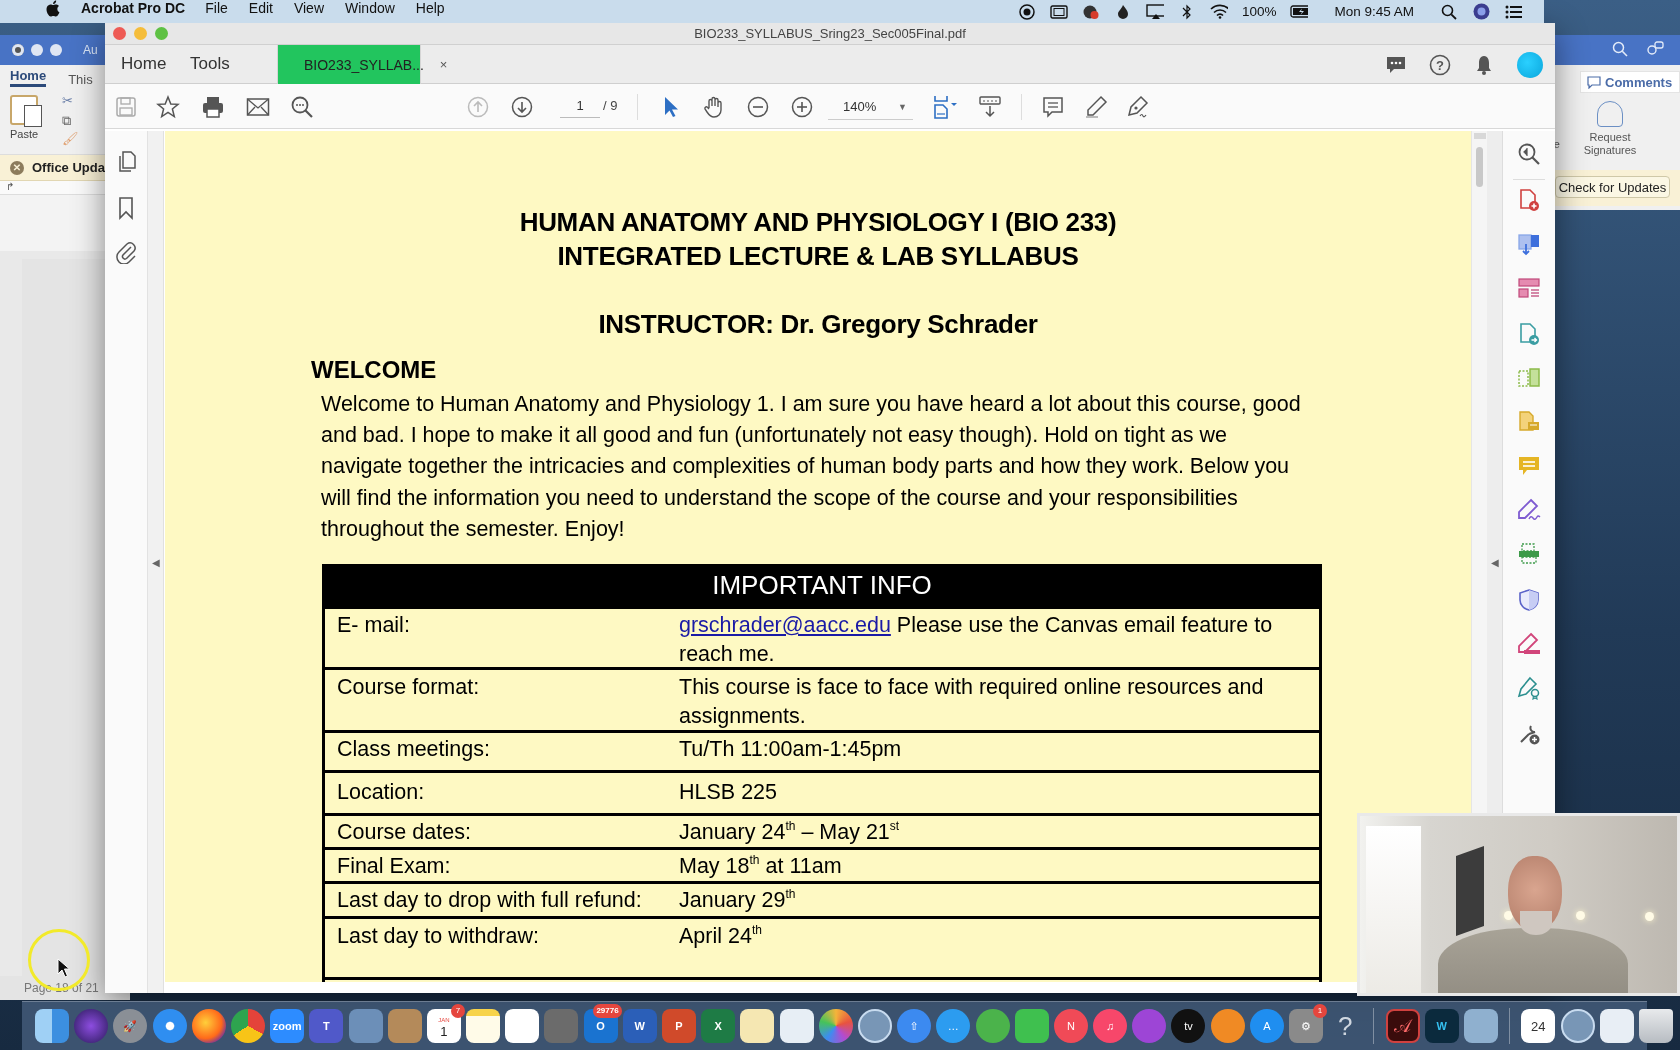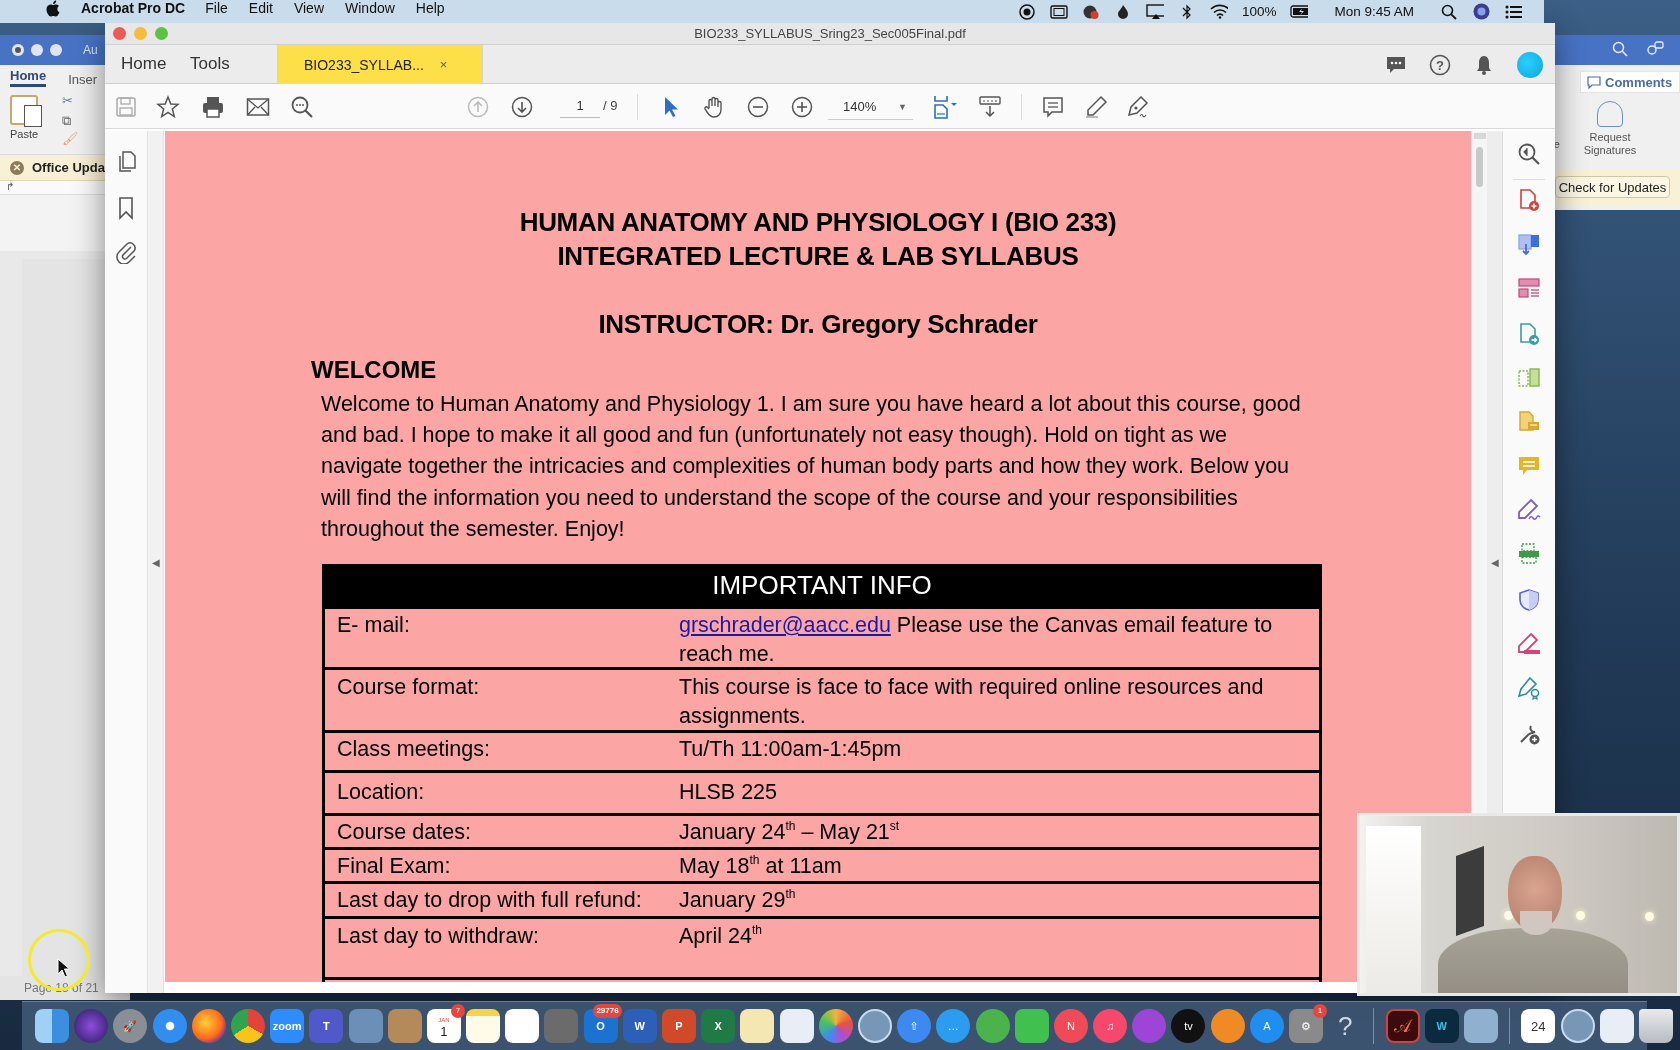--- a/index.html
+++ b/index.html
@@ -54,41 +54,41 @@
   .traffic span { width: 13px; height: 13px; border-radius: 50%; display:block; }
   .traffic .close { background: #ee5b55; }
   .traffic .min { background: #f5bd3a; }
   .traffic .max { background: #5ec143; }
   .acro-titlebar .title { position: absolute; left: 0; right: 0; text-align: center; font-size: 13px; color: #444; pointer-events: none; }
 
   .acro-tabs { height: 39px; background: #ececec; border-bottom: 1px solid #cfcfcf; display:flex; align-items:stretch; position: relative; }
   .acro-tabs .navtab { font-size: 17px; color: #333; display:flex; align-items:center; padding: 0 0 0 8px; }
   .acro-tabs .navtab.home { padding-left: 16px; width: 77px; }
   .acro-tabs .navtab.tools { width: 95px; }
-  .acro-tabs .doctab { background: #fde047; width: 206px; margin-left: 0px; display:flex; align-items:center; padding-left: 26px; font-size: 14px; color: #222; gap: 16px; border-left: 1px solid #d5d5d5; border-right: 1px solid #d5d5d5; margin-bottom: -1px; }
+  .acro-tabs .doctab { background: #22c55e; width: 144px; margin-left: 0px; display:flex; align-items:center; padding-left: 26px; font-size: 14px; color: #222; gap: 16px; border-left: 1px solid #d5d5d5; border-right: 1px solid #d5d5d5; margin-bottom: -1px; }
   .acro-tabs .doctab .tclose { font-size: 13px; color: #555; }
   .acro-tabs .tr { position:absolute; right: 12px; top: 0; height: 39px; display:flex; align-items:center; gap: 22px; }
   .acro-tabs .tr .ticon { width: 22px; height: 22px; display:flex; align-items:center; justify-content:center; }
   .avatar { width: 26px; height: 26px; border-radius: 50%; background: radial-gradient(circle at 40% 40%, #2ad0ff, #0aa6dc); }
 
   .acro-toolbar { height: 45px; background: #fafafa; border-bottom: 1px solid #d8d8d8; position: relative; }
   .acro-toolbar .tb { position: absolute; top: 10px; width: 26px; height: 26px; display:flex; align-items:center; justify-content:center; }
   .acro-toolbar .pagebox { position: absolute; left: 455px; top: 10px; width: 40px; height: 24px; border-bottom: 1px solid #bbb; font-size: 13px; color: #333; text-align: center; line-height: 24px; }
   .acro-toolbar .pagetotal { position: absolute; left: 498px; top: 10px; font-size: 13px; color: #444; line-height: 24px; }
   .acro-toolbar .sep { position: absolute; top: 10px; width: 1px; height: 26px; background: #ddd; }
   .acro-toolbar .zoombox { position: absolute; left: 723px; top: 10px; width: 85px; height: 26px; border-bottom: 1px solid #ccc; font-size: 13px; color: #333; line-height: 26px; padding-left: 15px; }
   .acro-toolbar .zoombox .caret { position: absolute; right: 6px; top: 0; font-size: 9px; color: #666; }
 
   .acro-main { position: absolute; top: 108px; left: 0; right: 0; bottom: 0; }
   .left-rail { position: absolute; left: 0; top: 0; width: 43px; bottom: 0; background: #fafafa; border-right: 1px solid #e2e2e2; }
   .left-rail .ri { position: absolute; left: 8px; width: 26px; height: 26px; display:flex; align-items:center; justify-content:center; }
   .left-collapse { position: absolute; left: 43px; top: 0; width: 16px; bottom: 0; background: #f1f1f1; border-right: 1px solid #e0e0e0; }
   .left-collapse .arr { position:absolute; top: 426px; left: 4px; font-size: 10px; color: #666; }
 
-  .doc-area { position: absolute; left: 60px; top: 0; width: 1306px; bottom: 11px; background: #fca5a5; overflow: hidden; }
+  .doc-area { position: absolute; left: 60px; top: 0; width: 1306px; bottom: 11px; background: #fef9c3; overflow: hidden; }
   .scrollbar { position: absolute; left: 1366px; top: 0; width: 16px; bottom: 0; background: #f5f5f5; border-left: 1px solid #e5e5e5; }
   .scrollbar .thumb { position: absolute; left: 4px; top: 16px; width: 7px; height: 40px; border-radius: 4px; background: #c8c8c8; }
   .scrollbar .cap { position:absolute; left: 2px; top: 2px; width: 12px; height: 6px; background: #d8d8d8; }
   .right-collapse { position: absolute; left: 1382px; top: 0; width: 16px; bottom: 0; background: #ededed; border-right: 1px solid #ddd; }
   .right-collapse .arr { position:absolute; top: 426px; left: 4px; font-size: 10px; color: #666; }
   .right-rail { position: absolute; left: 1398px; top: 0; width: 52px; bottom: 0; background: #fafafa; }
   .right-rail .ri { position: absolute; left: 13px; width: 26px; height: 26px; display:flex; align-items:center; justify-content:center; }
   .right-rail .divider { position:absolute; left: 10px; top: 48px; width: 32px; height: 1px; background:#ddd; }
 
   
@@ -223,21 +223,21 @@
 
 <div class="word-win">
   <div class="word-title">
     <span class="wdot first"></span>
     <span class="wdot"></span>
     <span class="wdot"></span>
     <span class="wtxt">Au</span>
   </div>
   <div class="word-tabs">
     <span class="active">Home</span>
-    <span>Inser</span>
+    <span>This</span>
   </div>
   <div class="word-ribbon">
     <div class="paste-btn">
       <div class="clip"></div>
       <span>Paste</span>
     </div>
     <span class="ribbon-mini" style="top:6px">✂</span>
     <span class="ribbon-mini" style="top:26px;color:#666">⧉</span>
     <span class="ribbon-mini" style="top:44px;color:#e0a070">🖌</span>
   </div>

